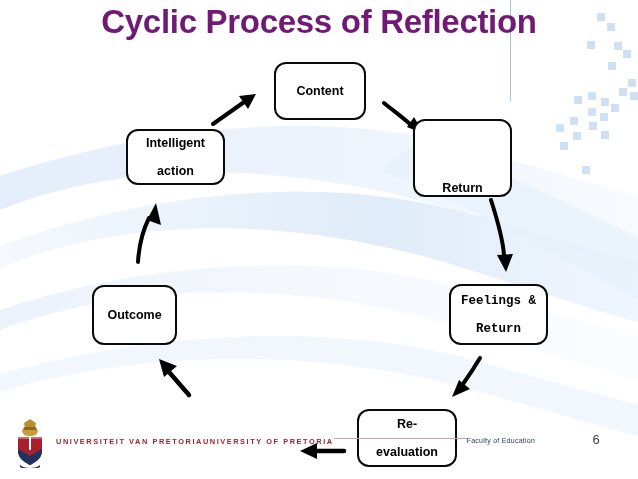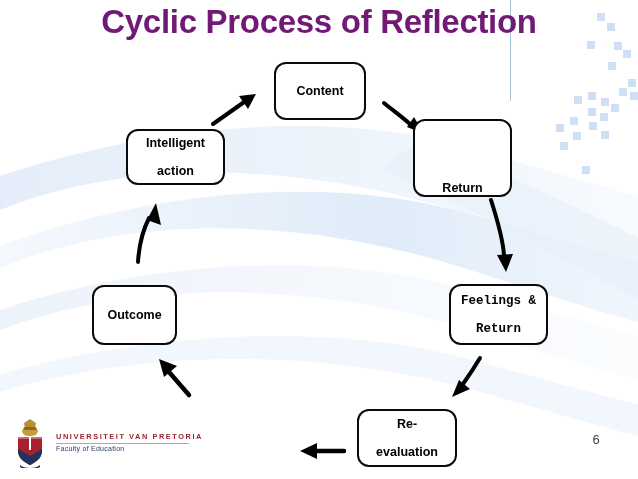--- a/index.html
+++ b/index.html
@@ -97,21 +97,21 @@
     top: 414px;
     width: 185px;
     height: 56px;
     display: flex;
     align-items: center;
   }
   #logo-crest { width: 40px; height: 52px; flex: 0 0 40px; }
   #logo-text {
     margin-left: 6px;
     display: flex;
-    flex-direction: column;
+    flex-direction: row;
     justify-content: center;
   }
   .logo-line {
     font-size: 7.4px;
     font-weight: bold;
     color: #9e2232;
     letter-spacing: 1.55px;
     line-height: 10.5px;
     white-space: nowrap;
     font-family: "Liberation Sans", sans-serif;
@@ -264,20 +264,21 @@
 
       <path d="M8 21 L32 21 L32 35 C32 43 24 47 20 49 C16 47 8 43 8 35 Z" fill="#a8202e"></path>
       <rect x="19" y="21" width="2" height="13" fill="#ffffff"></rect>
       <path d="M8 33 L20 40 L32 33 L32 35 C32 43 24 47 20 49 C16 47 8 43 8 35 Z" fill="#20325e"></path>
       <path d="M8 21 L32 21 L32 23 L8 23 Z" fill="#ffffff" opacity="0.35"></path>
 
       <path d="M10 49 C14 53 26 53 30 49 L30 51 C26 54 14 54 10 51 Z" fill="#20325e"></path>
     </svg>
     <div id="logo-text">
       <div class="logo-line">UNIVERSITEIT VAN PRETORIA</div>
+      <div class="logo-line">UNIVERSITY OF PRETORIA</div>
       <div id="logo-rule"></div>
       <div id="logo-faculty">Faculty of Education</div>
     </div>
   </div>
 
   <div id="page-number">6</div>
 
 </div>
 
 </body></html>

